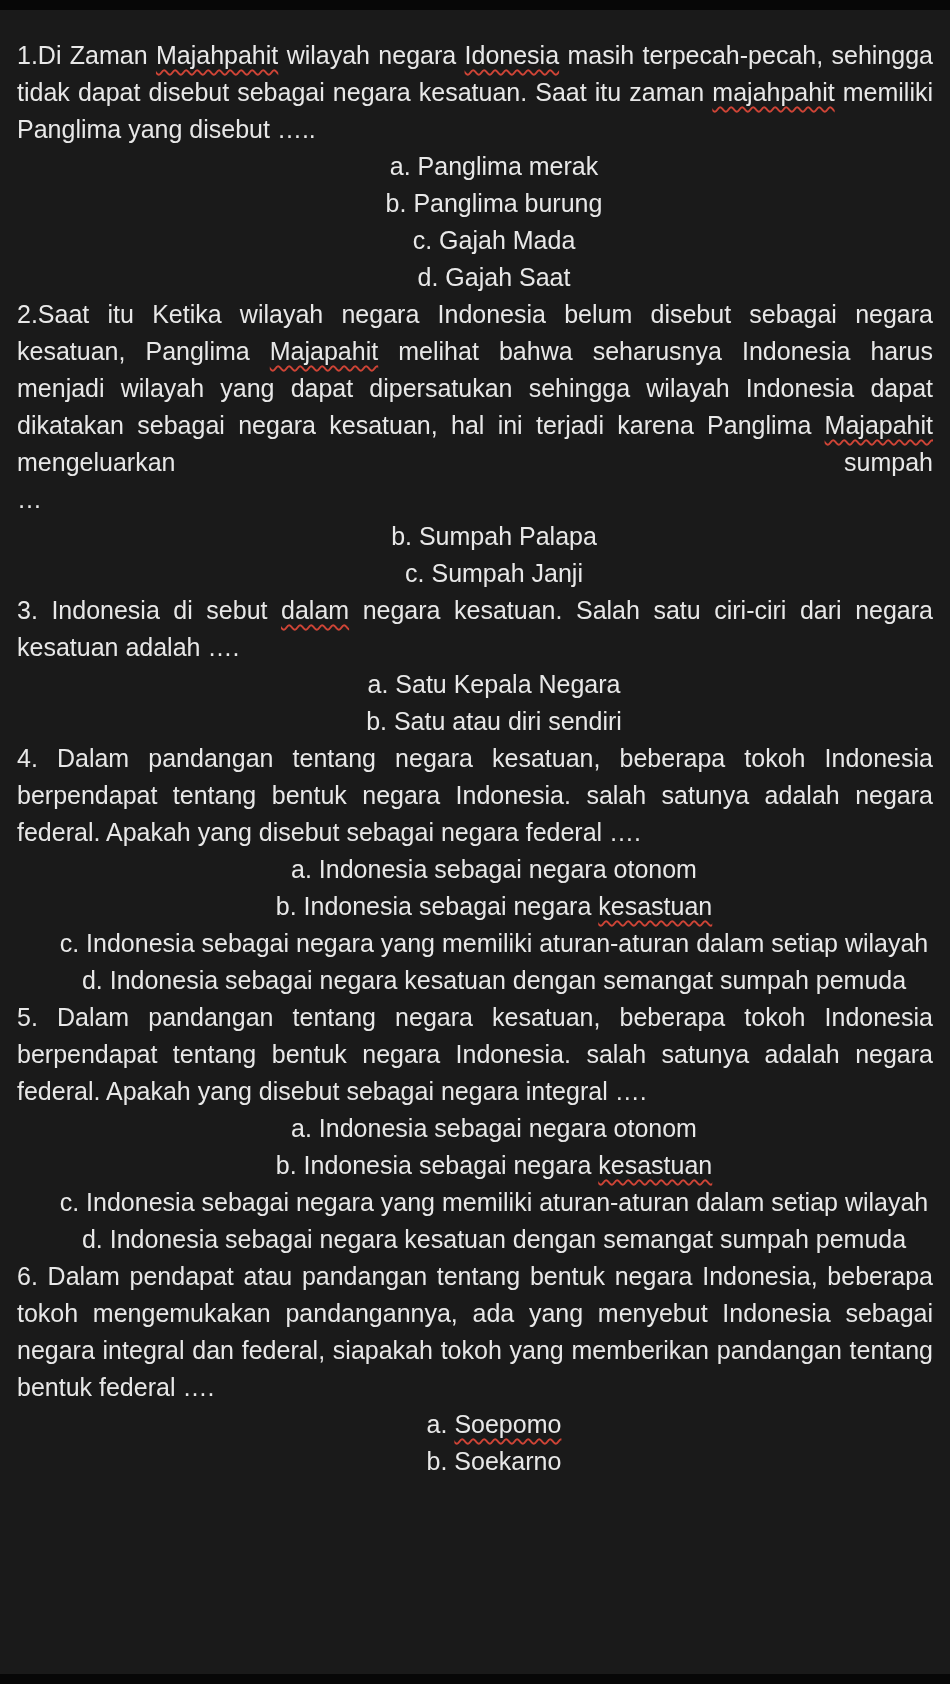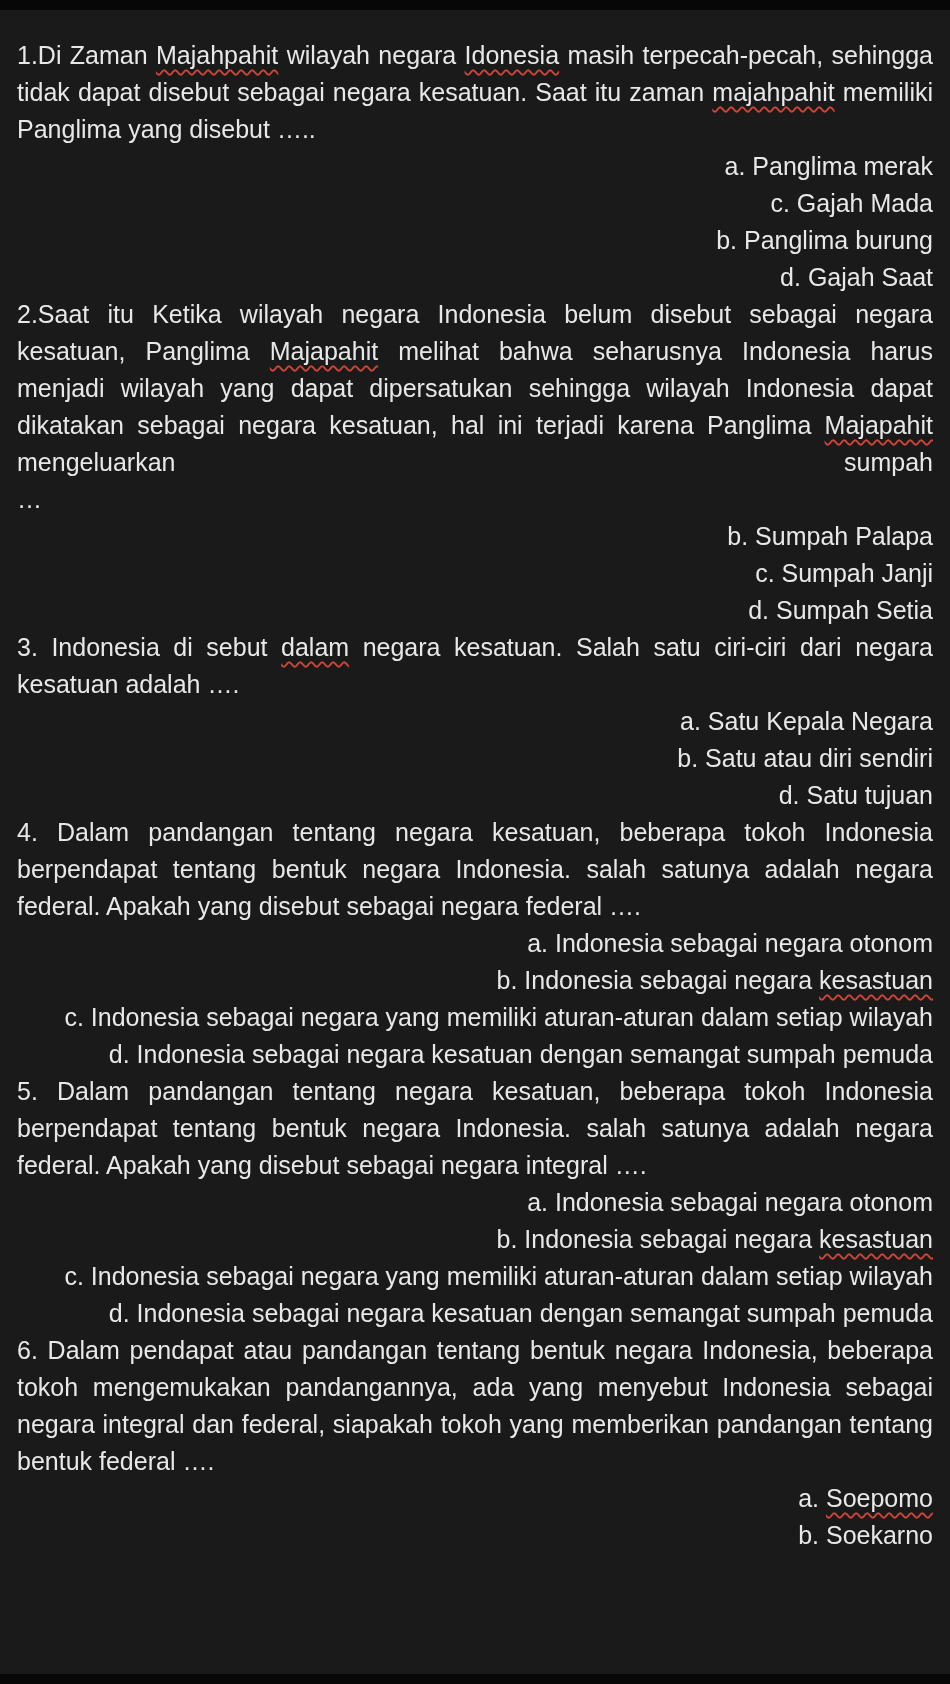--- a/index.html
+++ b/index.html
@@ -39,55 +39,53 @@
   }
   .question-text{
     text-align:justify;
     text-justify:inter-word;
   }
   .question-text.justify-last{
     text-align-last:justify;
   }
   .option-line{
     margin-left:38px;
-    text-align:right;
+    text-align:center;
   }
   .misspelled{
     text-decoration-line:underline;
     text-decoration-style:wavy;
     text-decoration-color:var(--squiggle);
     text-decoration-thickness:2px;
     text-underline-offset:5px;
     text-decoration-skip-ink:none;
   }
 </style>
 </head>
 <body>
 
 <div class="app-window">
   <div class="app-strip"></div>
   <div class="document-page">
       <div class="question-block">
         <div class="question-text"><span>1.Di Zaman </span><span class="misspelled">Majahpahit</span><span> wilayah negara </span><span class="misspelled">Idonesia</span><span> masih terpecah-pecah, sehingga tidak dapat disebut sebagai negara kesatuan. Saat itu zaman </span><span class="misspelled">majahpahit</span><span> memiliki Panglima yang disebut …..</span></div>
         <div class="option-line"><span>a. Panglima merak</span></div>
+        <div class="option-line"><span>b. Panglima burung</span></div>
         <div class="option-line"><span>c. Gajah Mada</span></div>
-        <div class="option-line"><span>b. Panglima burung</span></div>
         <div class="option-line"><span>d. Gajah Saat</span></div>
       </div>
       <div class="question-block">
         <div class="question-text justify-last"><span>2.Saat itu Ketika wilayah negara Indonesia belum disebut sebagai negara kesatuan, Panglima </span><span class="misspelled">Majapahit</span><span> melihat bahwa seharusnya Indonesia harus menjadi wilayah yang dapat dipersatukan sehingga wilayah Indonesia dapat dikatakan sebagai negara kesatuan, hal ini terjadi karena Panglima </span><span class="misspelled">Majapahit</span><span> mengeluarkan sumpah</span><br><span>…</span></div>
         <div class="option-line"><span>b. Sumpah Palapa</span></div>
         <div class="option-line"><span>c. Sumpah Janji</span></div>
-        <div class="option-line"><span>d. Sumpah Setia</span></div>
       </div>
       <div class="question-block">
         <div class="question-text"><span>3. Indonesia di sebut </span><span class="misspelled">dalam</span><span> negara kesatuan. Salah satu ciri-ciri dari negara kesatuan adalah ….</span></div>
         <div class="option-line"><span>a. Satu Kepala Negara</span></div>
         <div class="option-line"><span>b. Satu atau diri sendiri</span></div>
-        <div class="option-line"><span>d. Satu tujuan</span></div>
       </div>
       <div class="question-block">
         <div class="question-text"><span>4. Dalam pandangan tentang negara kesatuan, beberapa tokoh Indonesia berpendapat tentang bentuk negara Indonesia. salah satunya adalah negara federal. Apakah yang disebut sebagai negara federal ….</span></div>
         <div class="option-line"><span>a. Indonesia sebagai negara otonom</span></div>
         <div class="option-line"><span>b. Indonesia sebagai negara </span><span class="misspelled">kesastuan</span></div>
         <div class="option-line"><span>c. Indonesia sebagai negara yang memiliki aturan-aturan dalam setiap wilayah</span></div>
         <div class="option-line"><span>d. Indonesia sebagai negara kesatuan dengan semangat sumpah pemuda</span></div>
       </div>
       <div class="question-block">
         <div class="question-text"><span>5. Dalam pandangan tentang negara kesatuan, beberapa tokoh Indonesia berpendapat tentang bentuk negara Indonesia. salah satunya adalah negara federal. Apakah yang disebut sebagai negara integral ….</span></div>

